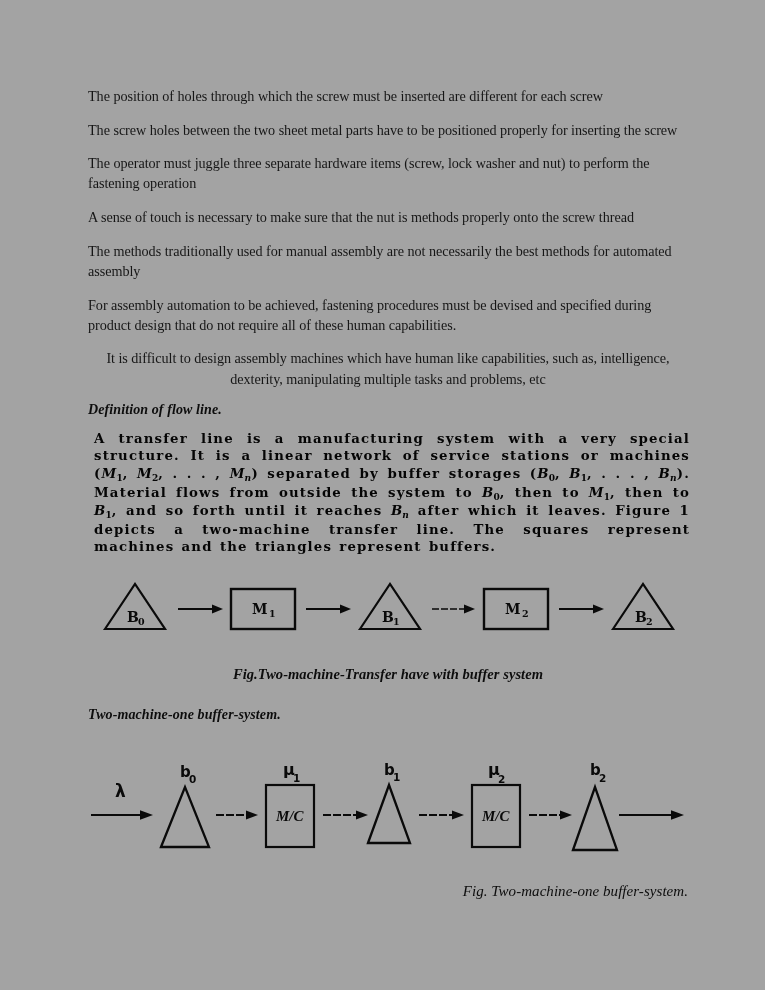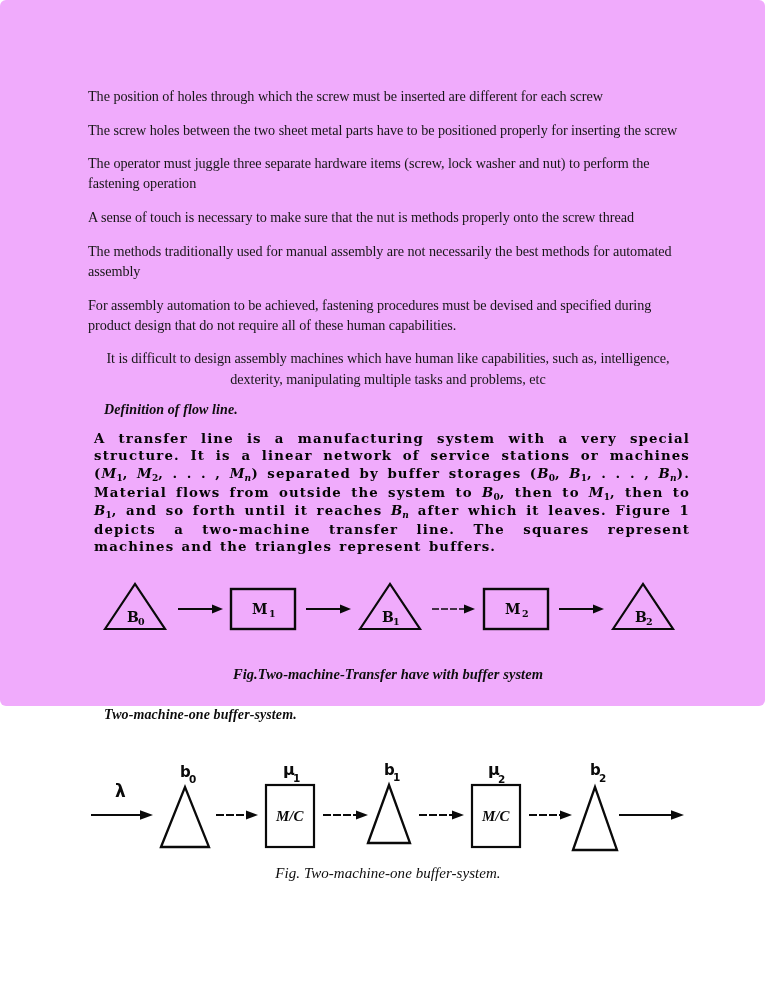--- a/index.html
+++ b/index.html
@@ -13,23 +13,22 @@
     position: relative;
     overflow: hidden;
     font-family: "Liberation Serif", "DejaVu Serif", serif;
     color: #111111;
   }
 
   .page {
     position: absolute;
     left: 0; top: 0;
     width: 765px;
-    height: 706px;
-    background: #f0abfc;
-    border-radius: 6px;
+    height: 990px;
+    background: #a3a3a3;
   }
 
   .content {
     position: absolute;
     left: 88px;
     top: 86px;
     width: 600px;
   }
 
   
@@ -41,21 +40,21 @@
     color: #161616;
     letter-spacing: -0.05px;
   }
   .para.tight { margin-bottom: 13px; text-align: center; }
 
   
   .heading-it {
     font-size: 14px;
     font-style: italic;
     font-weight: bold;
-    margin: 0 0 10px 16px;
+    margin: 0 0 10px 0;
     color: #0d0d0d;
     letter-spacing: 0.1px;
   }
 
   
   .scan-block {
     margin: 12px 0 0 6px;
     width: 596px;
     font-family: "DejaVu Serif", "Liberation Serif", serif;
     font-weight: bold;
@@ -277,16 +276,16 @@
           <polygon class="stroke-k" stroke-width="2.3" points="485,115 507,52 529,115"></polygon>
         </g>
 
         <g>
           <line class="stroke-k" stroke-width="2.1" x1="531" y1="80" x2="583" y2="80"></line>
           <polygon class="fill-k" points="583,75.2 596,80 583,84.8"></polygon>
         </g>
       </svg>
     </div>
 
-    <div class="fig-caption light" style="">Fig. Two-machine-one buffer-system.</div>
+    <div class="fig-caption light" style="margin-top:18px;text-align:right;">Fig. Two-machine-one buffer-system.</div>
 
   </div>
 </div>
 
 </body></html>

